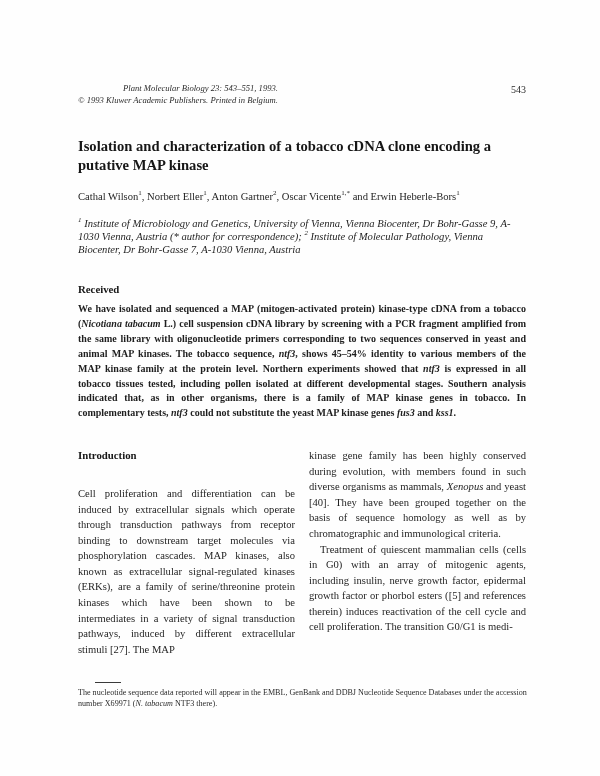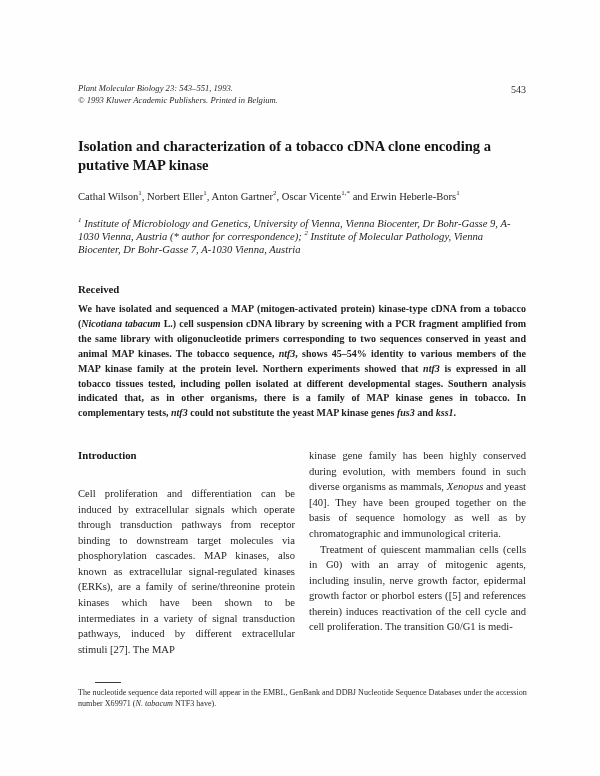--- a/index.html
+++ b/index.html
@@ -16,20 +16,21 @@
   .content {
     position: absolute;
     left: 78px;
     top: 83px;
     width: 448px;
   }
   .header-row {
     display: flex;
     justify-content: space-between;
     align-items: flex-start;
+    text-align: right;
   }
   .journal-info {
     font-size: 8.6px;
     font-style: italic;
     line-height: 1.35;
     color: #2b2b2b;
   }
   .page-number {
     font-size: 10px;
     font-style: normal;
@@ -150,15 +151,15 @@
       </div>
       <div class="col">
         <p class="para"><span>kinase gene family has been highly conserved during evolution, with members found in such diverse organisms as mammals, </span><i>Xenopus</i><span> and yeast [40]. They have been grouped together on the basis of sequence homology as well as by chromatographic and immunological criteria.</span></p>
         <p class="para para-indent"><span>Treatment of quiescent mammalian cells (cells in G0) with an array of mitogenic agents, including insulin, nerve growth factor, epidermal growth factor or phorbol esters ([5] and references therein) induces reactivation of the cell cycle and cell proliferation. The transition G0/G1 is medi-</span></p>
       </div>
     </div>
   </div>
 
   <div class="footnote-block">
     <div class="footnote-rule"></div>
-    <div class="footnote"><span>The nucleotide sequence data reported will appear in the EMBL, GenBank and DDBJ Nucleotide Sequence Databases under the accession number X69971 (</span><i>N. tabacum</i><span> NTF3 have).</span></div>
+    <div class="footnote"><span>The nucleotide sequence data reported will appear in the EMBL, GenBank and DDBJ Nucleotide Sequence Databases under the accession number X69971 (</span><i>N. tabacum</i><span> NTF3 there).</span></div>
   </div>
 </div>
 
 </body></html>

